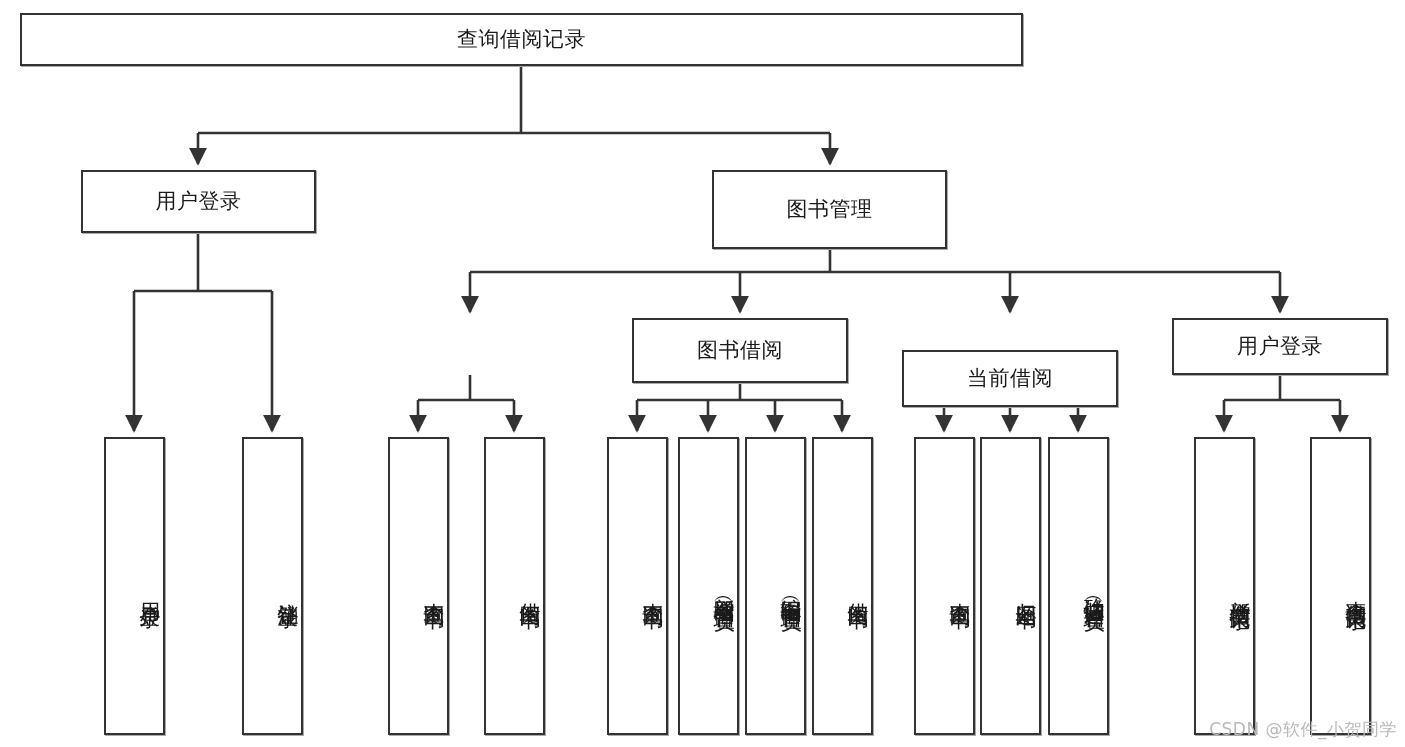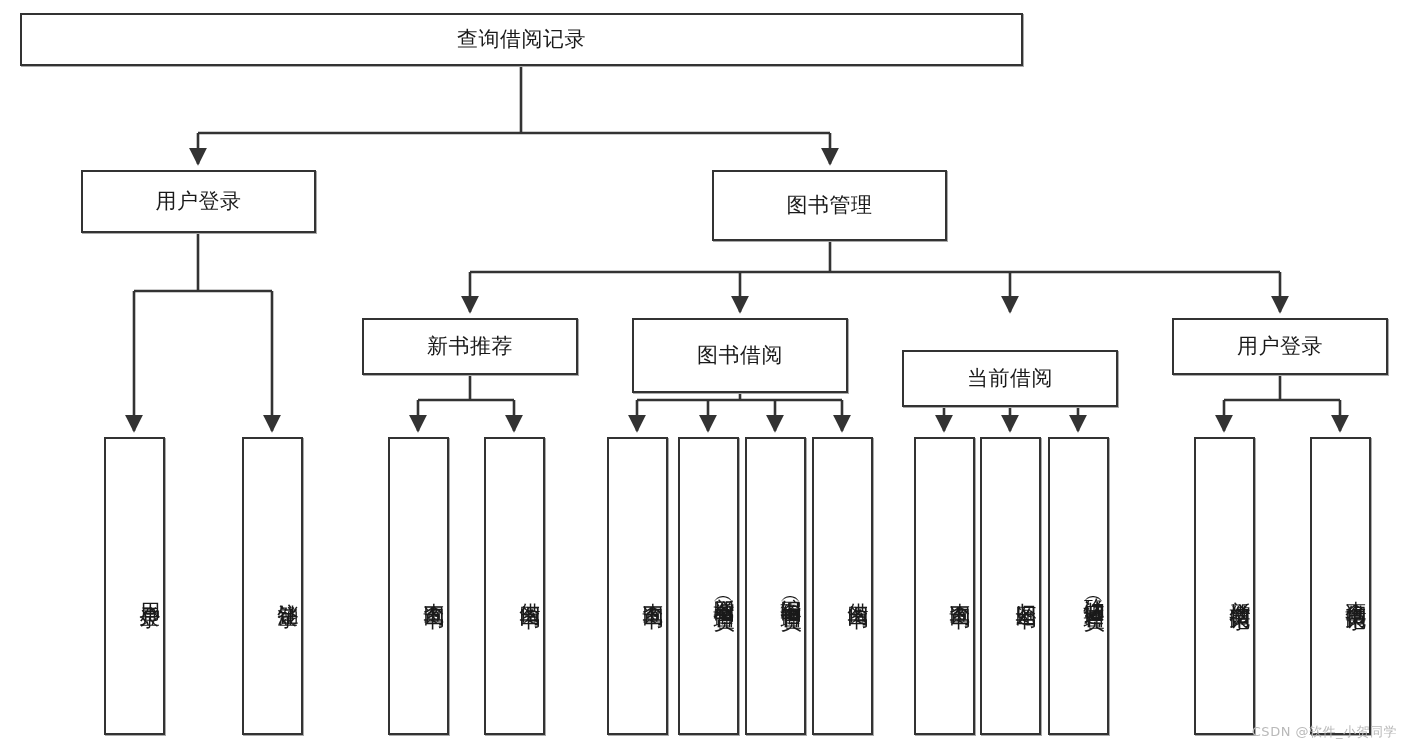--- a/index.html
+++ b/index.html
@@ -53,21 +53,21 @@
   }
   .node-v > span {
     writing-mode: vertical-rl;
     text-orientation: upright;
     display: block;
   }
   .watermark {
     position: absolute;
     right: 8px;
     bottom: 6px;
-    font-size: 13px;
+    font-size: 17px;
     color: #b9b9b9;
     letter-spacing: 0.5px;
     white-space: nowrap;
   }
 </style>
 </head>
 <body>
 
 <div id="canvas">
 
@@ -121,28 +121,25 @@
     </g>
   </svg>
 
   <div class="node node-h" style="left:20px; top:13px; width:1003px; height:53px;">
     <span>查询借阅记录</span>
   </div>
 
   <div class="node node-h" style="left:81px; top:170px; width:235px; height:63px;">
     <span>用户登录</span>
   </div>
-  <div class="node node-h" style="left:712px; top:170px; width:235px; height:71px;">
+  <div class="node node-h" style="left:712px; top:170px; width:235px; height:79px;">
     <span>图书管理</span>
   </div>
 
-  <div class="node node-h" style="left:362px; top:318px; width:216px; height:57px;">
-    <span>新书推荐</span>
-  </div>
-  <div class="node node-h" style="left:632px; top:318px; width:216px; height:75px;">
+  <div class="node node-h" style="left:632px; top:318px; width:216px; height:65px;">
     <span>图书借阅</span>
   </div>
   <div class="node node-h" style="left:902px; top:318px; width:216px; height:57px;margin-top:32px;">
     <span>当前借阅</span>
   </div>
   <div class="node node-h" style="left:1172px; top:318px; width:216px; height:57px;">
     <span>用户登录</span>
   </div>
 
   <div class="node node-v" style="left:104px; top:437px; width:61px; height:298px;">

